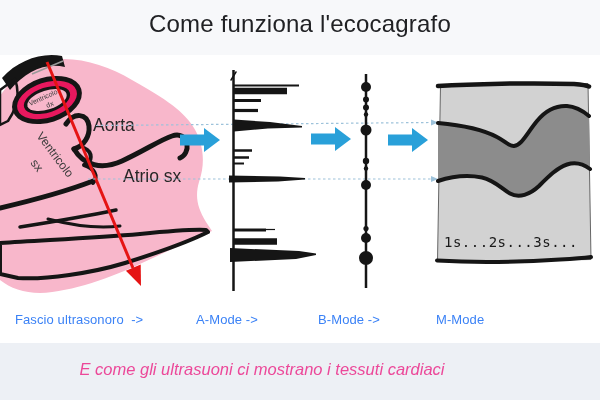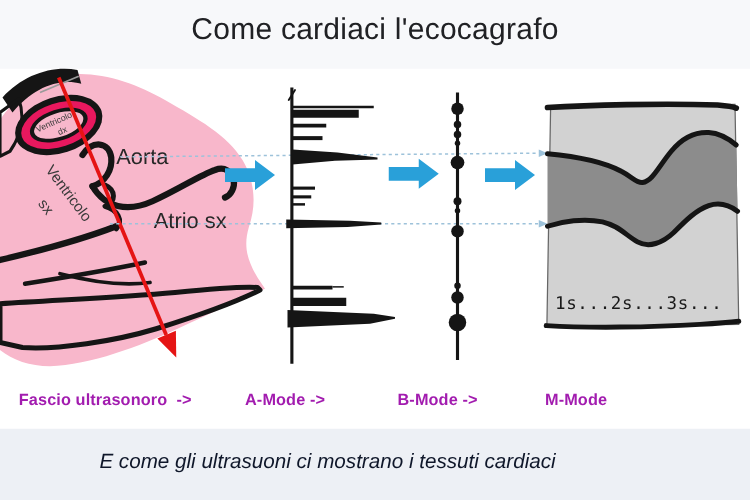--- a/index.html
+++ b/index.html
@@ -8,44 +8,44 @@
     background:#ffffff;
     font-family:"Liberation Sans",sans-serif;
   }
   .band-top{position:absolute;left:0;top:0;width:600px;height:55px;background:#f7f8fa;}
   .page-title{
     position:absolute;left:0;top:10px;width:600px;text-align:center;
     font-size:24px;color:#202124;letter-spacing:.2px;
   }
   .diagram-svg{position:absolute;left:0;top:0;}
   .mode-label{
-    position:absolute;top:312px;font-weight:bold;font-size:13px;color:#a21caf;
+    position:absolute;top:312px;font-weight:normal;font-size:13px;color:#3b82f6;
     white-space:pre;letter-spacing:.1px;
   }
   #label-beam{left:15px;}
   #label-amode{left:196px;}
   #label-bmode{left:318px;}
   #label-mmode{left:436px;}
   .band-bottom{position:absolute;left:0;top:343px;width:600px;height:57px;background:#edf0f5;}
   .caption{
     position:absolute;top:360px;left:2px;width:520px;text-align:center;
-    font-style:italic;font-size:16.5px;color:#0f172a;
+    font-style:italic;font-size:16.5px;color:#ec4899;
   }
   .ink{stroke:#151515;fill:none;stroke-linecap:round;stroke-linejoin:round;}
   .guide{stroke:#9dc2da;stroke-width:1.2;stroke-dasharray:2.5 2.5;fill:none;}
   .beam{stroke:#e51414;}
   .heart-label{fill:#272727;}
   .heart-label-sm{fill:#3a3a3a;}
   .mono{font-family:"DejaVu Sans Mono",monospace;}
 </style>
 </head>
 <body>
 
 <div class="band-top"></div>
-<div class="page-title">Come cardiaci l'ecocagrafo</div>
+<div class="page-title">Come funziona l'ecocagrafo</div>
 
 <svg class="diagram-svg" width="600" height="400" viewBox="0 0 600 400">
 
   <g>
     <path fill="#f8b7cb" d="M0,96 C12,78 30,64 52,60 C78,56 108,66 132,80
              C158,95 182,108 194,128 C203,143 206,162 199,182
              C195,196 197,207 206,222 L212,231
              C196,238 170,250 142,263 C112,277 72,292 40,293
              C24,293 10,288 0,280 Z"></path>
 

